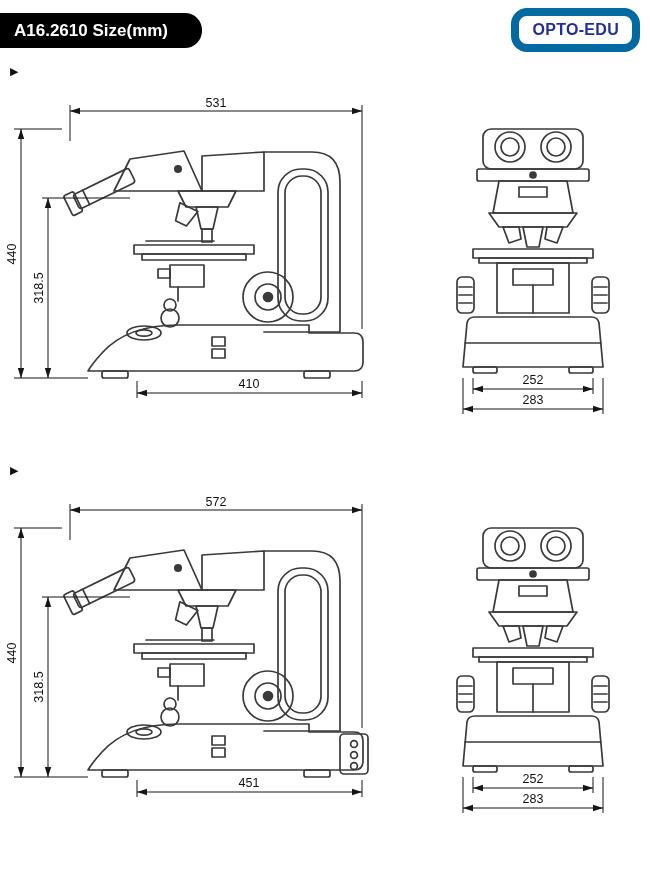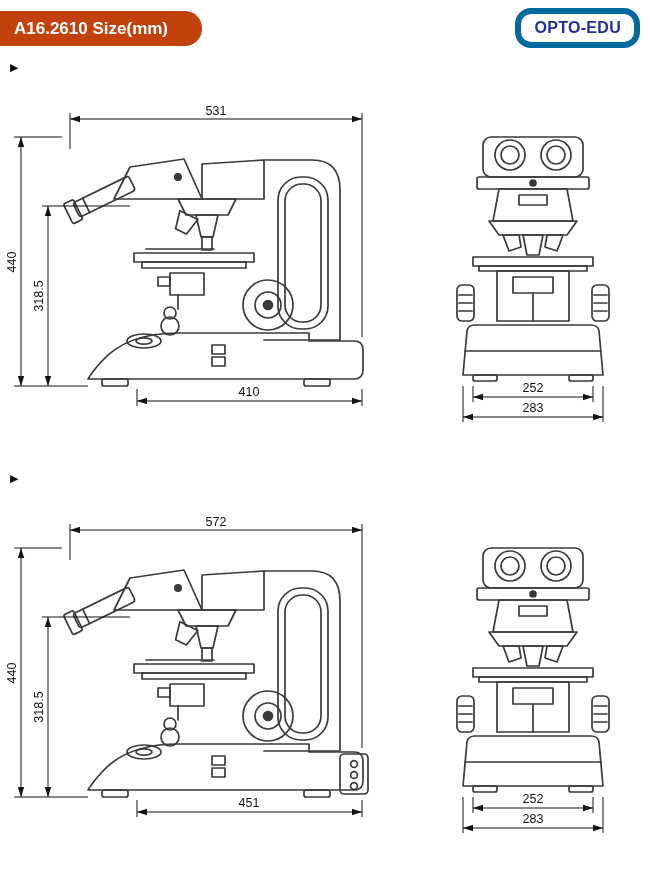--- a/index.html
+++ b/index.html
@@ -1,30 +1,30 @@
 <!DOCTYPE html>
 <html><head>
 <meta charset="utf-8">
 <style>
   *{box-sizing:border-box}
   html,body{margin:0;padding:0}
   body{width:650px;height:870px;background:#ffffff;font-family:"Liberation Sans",sans-serif;overflow:hidden}
 
   .top-row{display:flex;justify-content:space-between;align-items:center;padding:8px 10px 0 0}
-  .titlebar{background:#c2410c;color:#fff;font-weight:bold;font-size:17px;line-height:1;
+  .titlebar{background:#000000;color:#fff;font-weight:bold;font-size:17px;line-height:1;
             padding:9px 34px 9px 14px;border-radius:0 17px 17px 0}
-  .logo{border:6px solid #0369a1;border-radius:16px;padding:5px 13px;color:#232e9d;
+  .logo{border:8px solid #0369a1;border-radius:16px;padding:5px 13px;color:#232e9d;
         font-weight:bold;font-size:16px;letter-spacing:.3px;background:#fff}
 
   .sec{margin-top:14px}
   .sec.second{margin-top:48px}
   .sec-heading{display:flex;align-items:center;gap:7px;margin-left:10px;font-size:13.5px;color:#333}
   .marker{font-size:11px;color:#111;line-height:1}
 
-  .diagrams{display:flex;justify-content:space-between;align-items:center;padding:0 12px 0 4px;margin-top:32px}
+  .diagrams{display:flex;justify-content:space-between;align-items:center;padding:0 12px 0 4px;margin-top:20px}
 
   .art{stroke:#3a3a3a;fill:none;stroke-width:1.7;stroke-linejoin:round;stroke-linecap:round}
   .dim line{stroke:#151515;stroke-width:1}
   .dim polygon{fill:#151515;stroke:none}
   .dim text{font-size:12.5px;fill:#111;text-anchor:middle;font-family:"Liberation Sans",sans-serif}
 </style>
 </head>
 <body>
 
 <svg width="0" height="0" style="position:absolute" aria-hidden="true">

